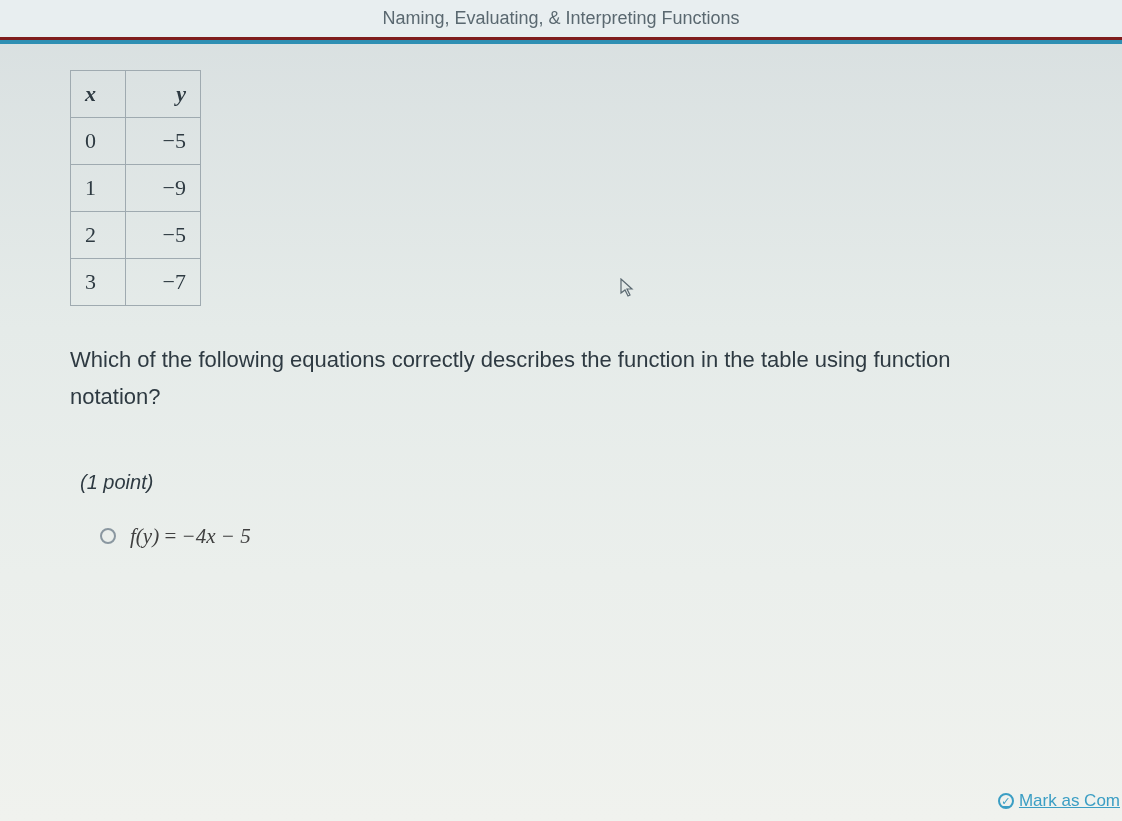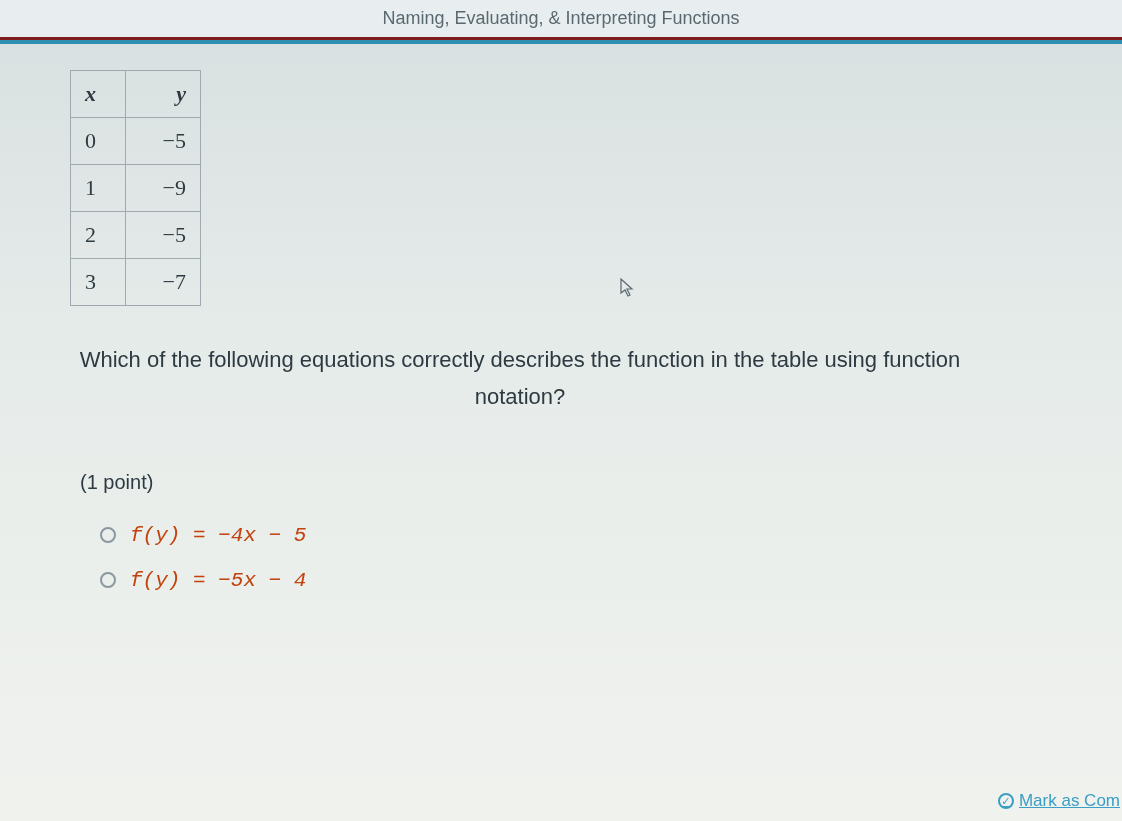--- a/index.html
+++ b/index.html
@@ -69,23 +69,23 @@
     .xy-table .y-col {
       width: 75px;
       text-align: right;
     }
     .question-text {
       font-size: 22px;
       color: #2e3a42;
       line-height: 1.7;
       max-width: 900px;
       margin-bottom: 55px;
-      text-align: center;
     }
     .points {
+      font-style: italic;
       font-size: 20px;
       color: #2e3a42;
       margin-bottom: 30px;
       margin-left: 10px;
     }
     .options {
       margin-left: 30px;
     }
     .option-row {
       display: flex;
@@ -94,23 +94,23 @@
     }
     .radio {
       width: 16px;
       height: 16px;
       border: 2px solid #8a97a0;
       border-radius: 50%;
       margin-right: 14px;
       flex-shrink: 0;
     }
     .option-math {
-      font-family: Liberation Mono, monospace;
+      font-family: Liberation Serif, serif;
       font-size: 21px;
-      color: #c2410c;
+      color: #404040;
       font-style: italic;
     }
     .option-math .num {
       font-style: normal;
     }
     .cursor-icon {
       position: absolute;
       top: 278px;
       left: 620px;
       font-size: 20px;
@@ -177,24 +177,20 @@
 
   <div class="question-text">Which of the following equations correctly describes the function in the table using function notation?</div>
 
   <div class="points">(1 point)</div>
 
   <div class="options">
     <div class="option-row">
       <div class="radio"></div>
       <span class="option-math"><span>f(y)</span> <span class="num">=</span> <span>−4x − 5</span></span>
     </div>
-    <div class="option-row">
-      <div class="radio"></div>
-      <span class="option-math"><span>f(y)</span> <span class="num">=</span> <span>−5x − 4</span></span>
-    </div>
   </div>
 
 </div>
 
 <div class="cursor-icon">
   <svg width="16" height="20" viewBox="0 0 16 20">
     <path d="M1 1 L1 15 L5 12 L8 18 L10 17 L7 11 L12 11 Z" fill="none" stroke="#5a6870" stroke-width="1.2"></path>
   </svg>
 </div>
 

